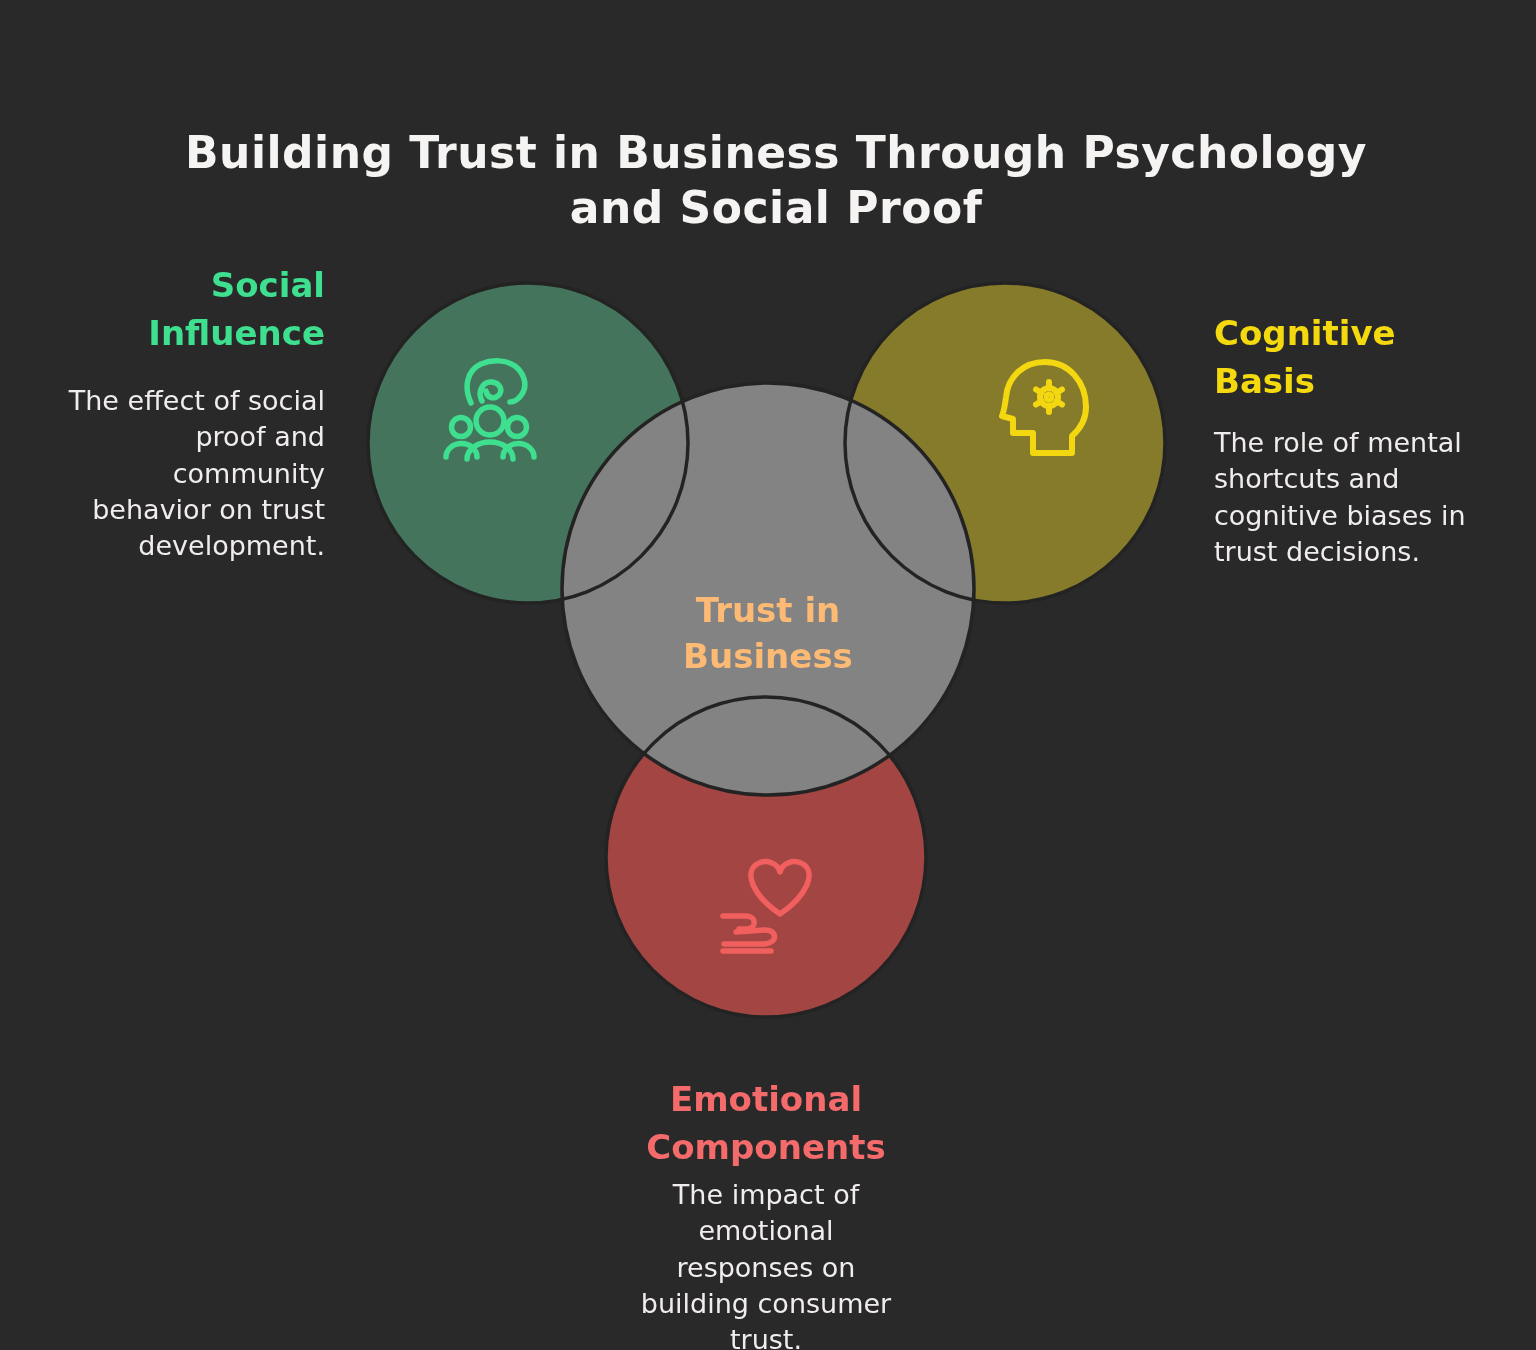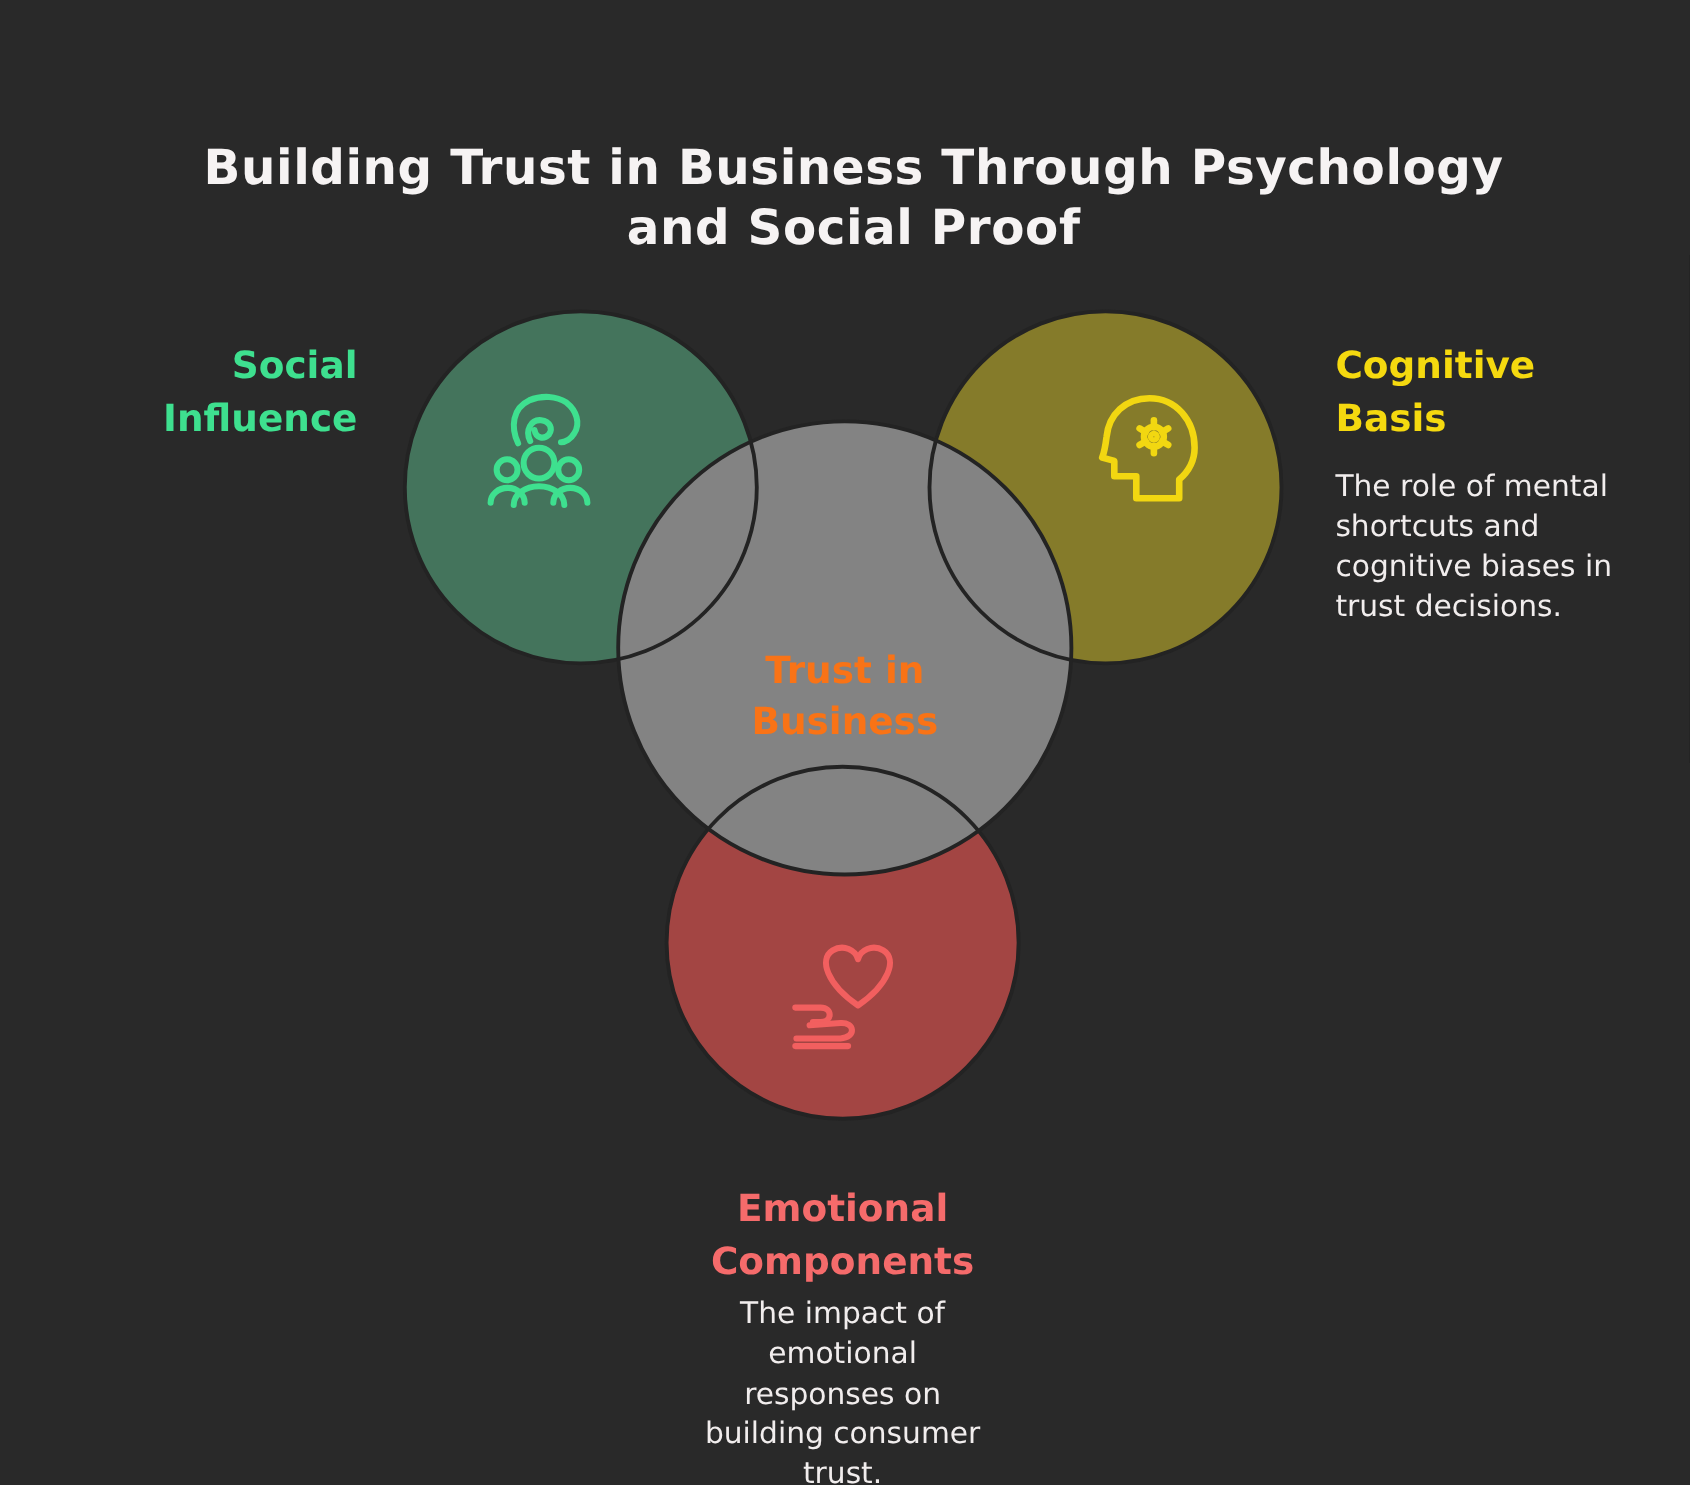--- a/index.html
+++ b/index.html
@@ -131,22 +131,27 @@
 
     <g fill="none" stroke-width="5.5" stroke-linecap="round" stroke-linejoin="round" stroke="#f25f5f">
       <path d="M780 914 C752 895 744 872 757 864 C767 858 778 864 780 872 C782 864 793 858 803 864 C816 872 808 895 780 914 Z"></path>
       <path d="M723 916 L746 916 C757 916 757 929 746 929 L739 929"></path>
       <path d="M736 932 L764 930 C777 929 779 943 764 944 L724 944"></path>
       <path d="M723 951 L771 951"></path>
     </g>
   </svg>
 
   <div class="abs" id="social-block">
-    <h2 class="section-heading" style="color: rgb(62, 224, 143); margin-top: 48px;">Social
+    <h2 class="section-heading" style="color: rgb(62, 224, 143);">Social
 Influence</h2>
+    <p class="section-desc">The effect of social
+proof and
+community
+behavior on trust
+development.</p>
   </div>
 
   <div class="abs" id="cognitive-block">
     <h2 class="section-heading" style="color: rgb(245, 217, 15);">Cognitive
 Basis</h2>
     <p class="section-desc">The role of mental
 shortcuts and
 cognitive biases in
 trust decisions.</p>
   </div>
@@ -154,16 +159,16 @@
   <div class="abs" id="emotional-block">
     <h2 class="section-heading" style="color: rgb(245, 107, 107);">Emotional
 Components</h2>
     <p class="section-desc">The impact of
 emotional
 responses on
 building consumer
 trust.</p>
   </div>
 
-  <div class="center-label" style="color: #f97316;">Trust in
+  <div class="center-label" style="color: #fdba74;">Trust in
 Business</div>
 
 </div>
 
 </body></html>

